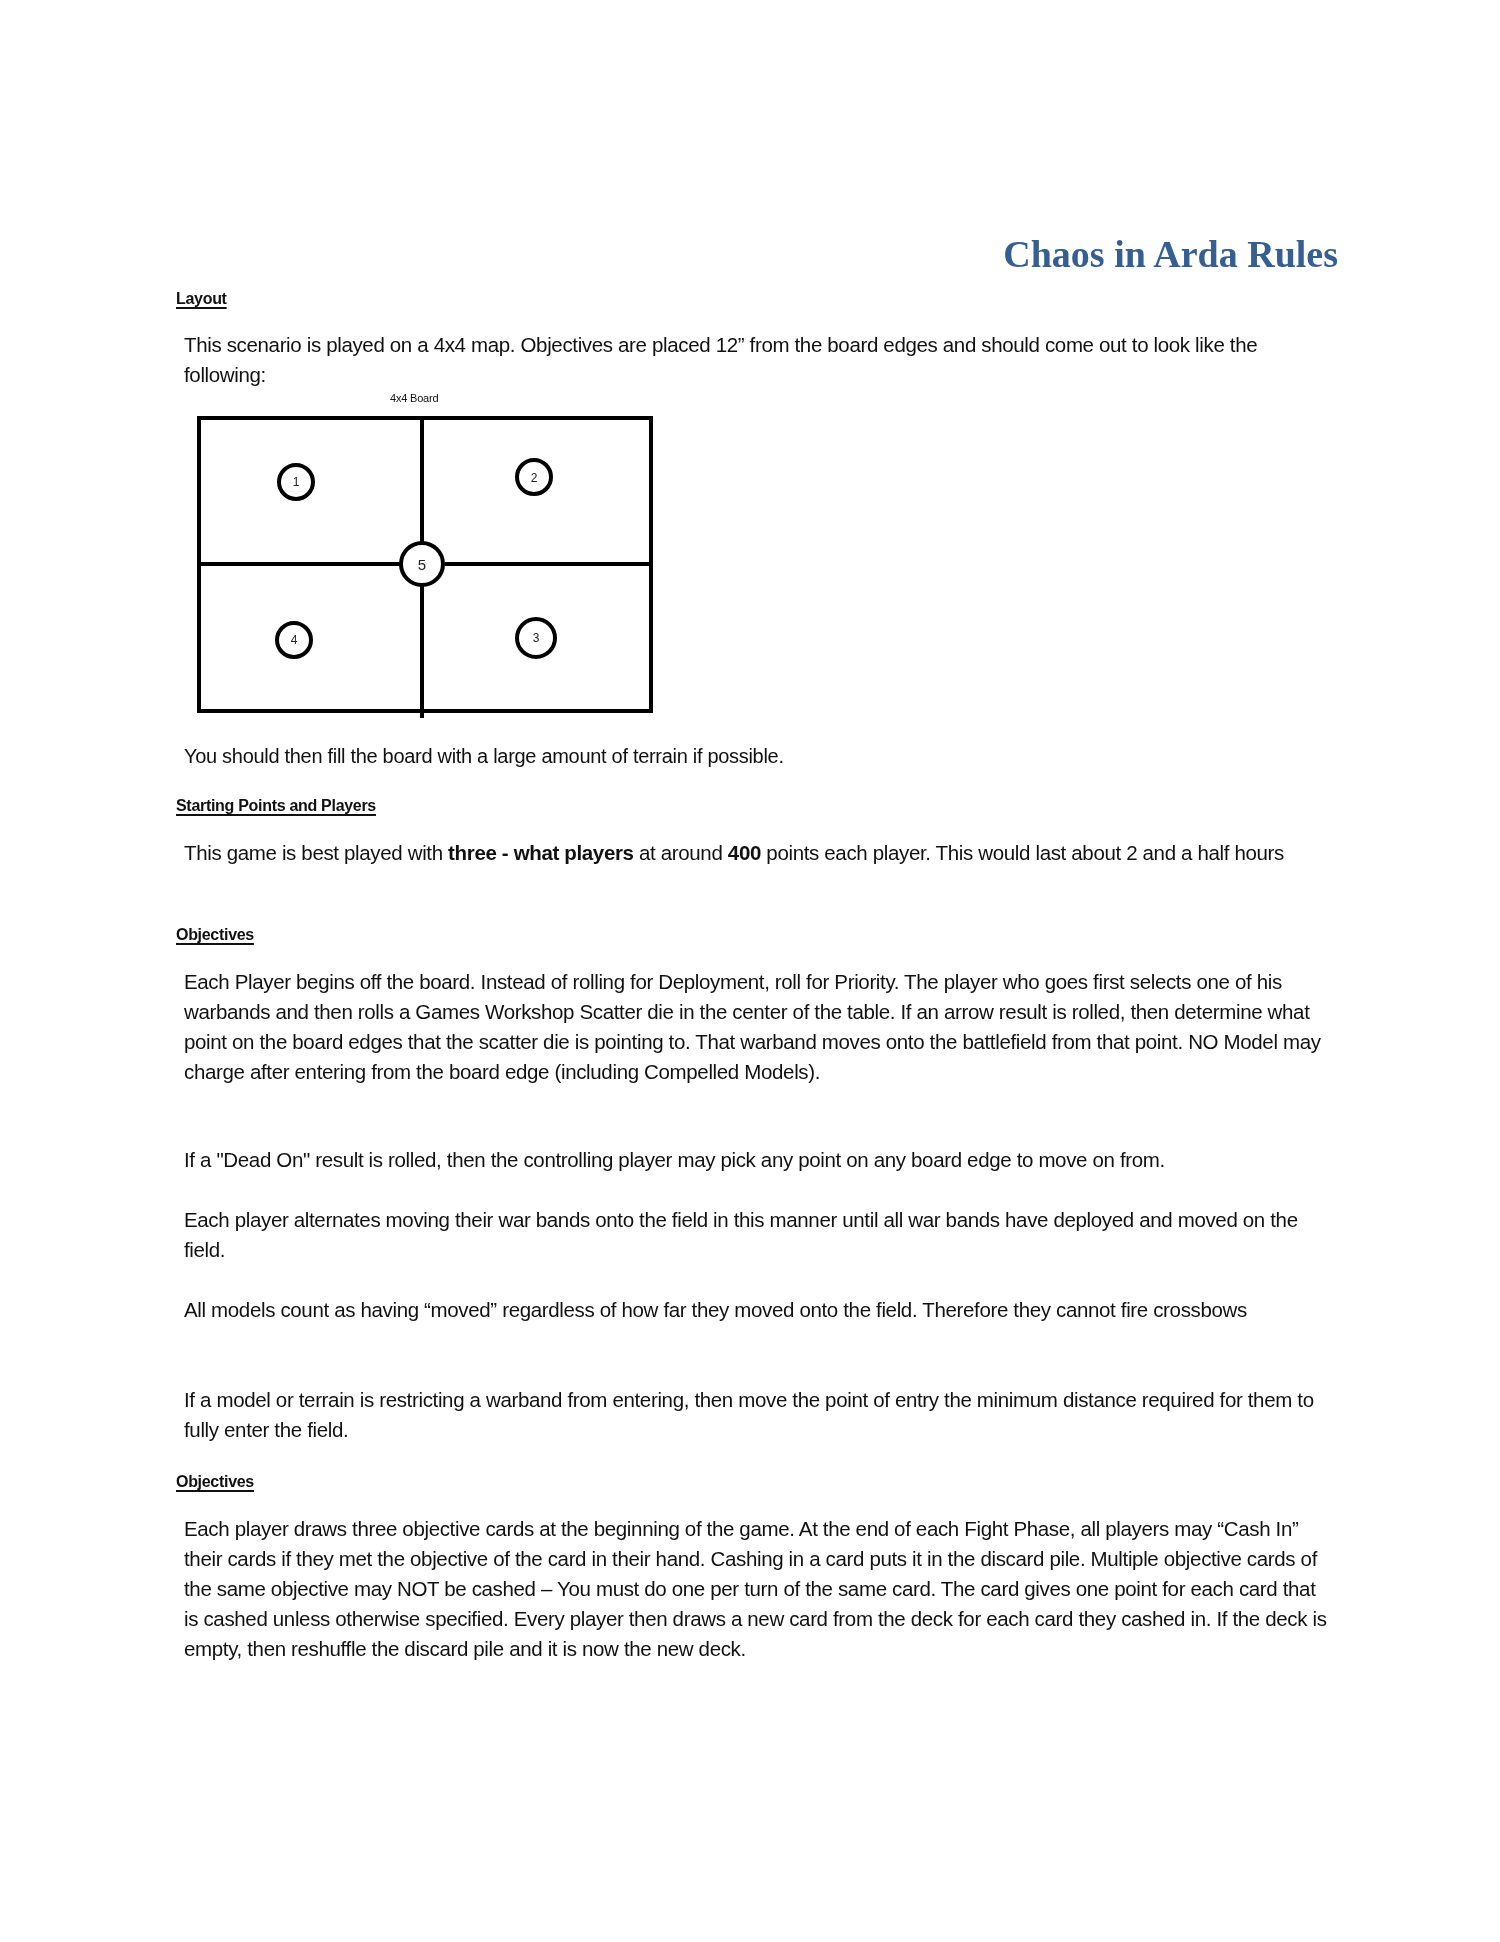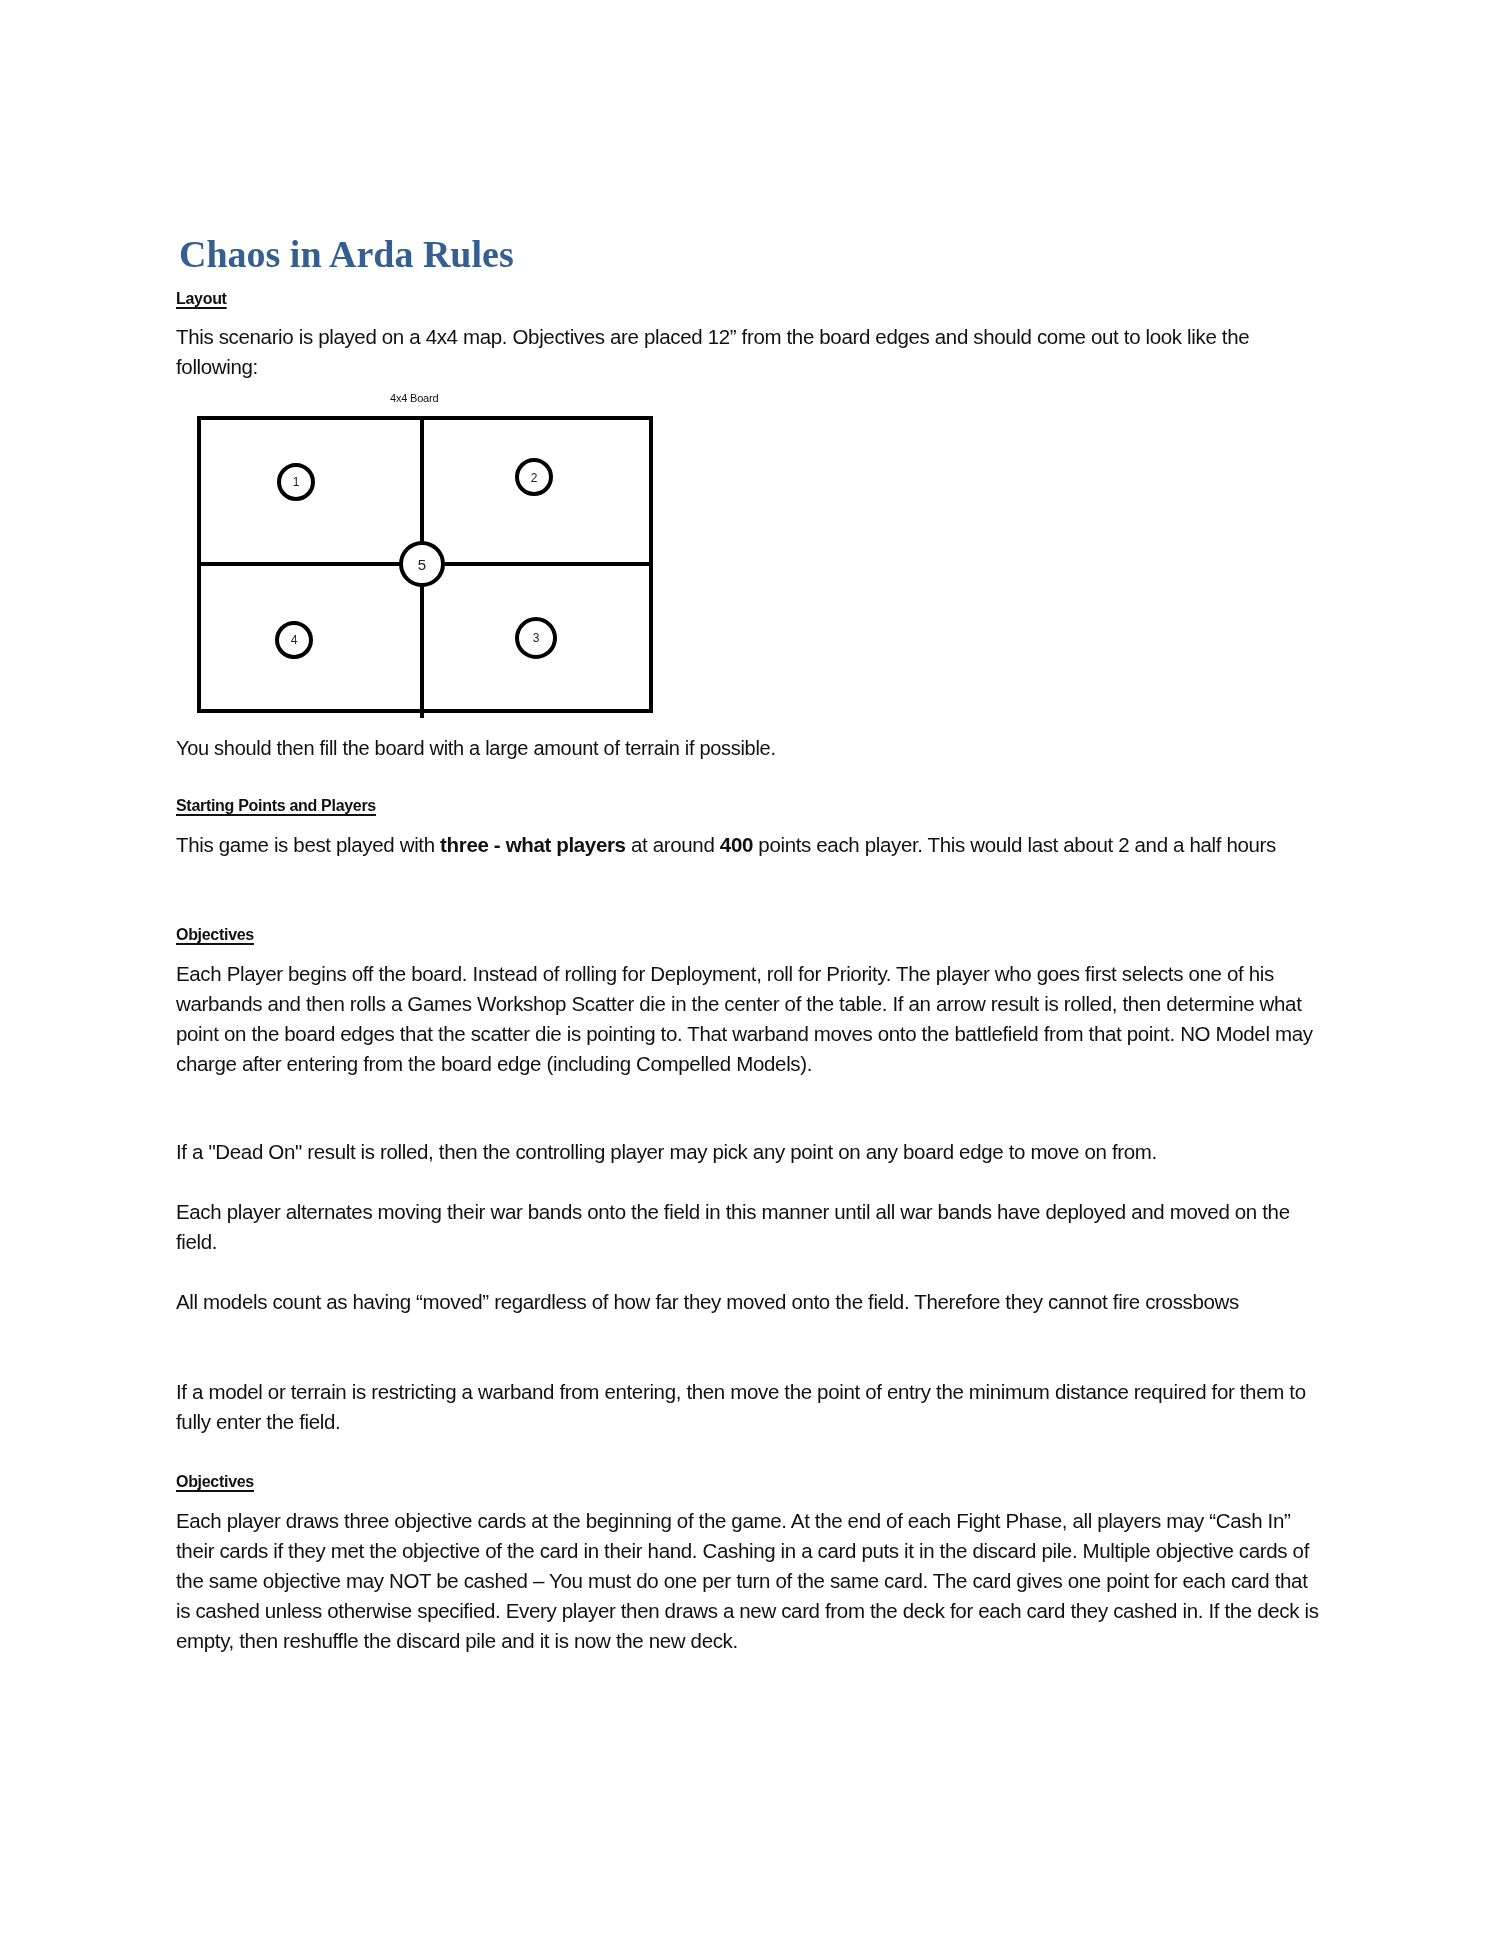--- a/index.html
+++ b/index.html
@@ -1,25 +1,25 @@
 <!DOCTYPE html>
 <html><head>
 <meta charset="utf-8">
 <style>
   html,body{margin:0;padding:0;background:#fff;}
   body{width:1500px;height:1942px;position:relative;overflow:hidden;
        font-family:"Liberation Sans","DejaVu Sans",sans-serif;color:#111;}
   .page{position:absolute;left:176px;top:0;width:1150px;}
-  .title{position:absolute;left:3px;width:1150px;top:232px;text-align:left;
+  .title{position:absolute;left:12px;width:1150px;top:232px;text-align:right;
          font-family:"Liberation Serif","DejaVu Serif",serif;font-weight:bold;
          font-size:38px;color:#365f91;margin:0;}
   .h{position:absolute;left:0;margin:0;font-size:16px;font-weight:bold;
      text-decoration:underline;text-decoration-thickness:2px;text-underline-offset:3px;
      letter-spacing:-0.3px;}
-  .p{position:absolute;left:0;width:1150px;margin:0;font-size:20.5px;line-height:30px;
+  .p{position:absolute;left:0;width:1150px;margin:8px;font-size:20.5px;line-height:30px;
      letter-spacing:-0.35px;}
   .p b{font-weight:bold;}
   .big{font-size:20px;letter-spacing:-0.3px;}
   .board-wrap{position:absolute;left:0;top:392px;width:500px;height:330px;}
   .board-label{position:absolute;left:214px;top:0;font-size:11px;letter-spacing:-0.2px;}
 </style>
 </head>
 <body>
 
 <div class="page">

